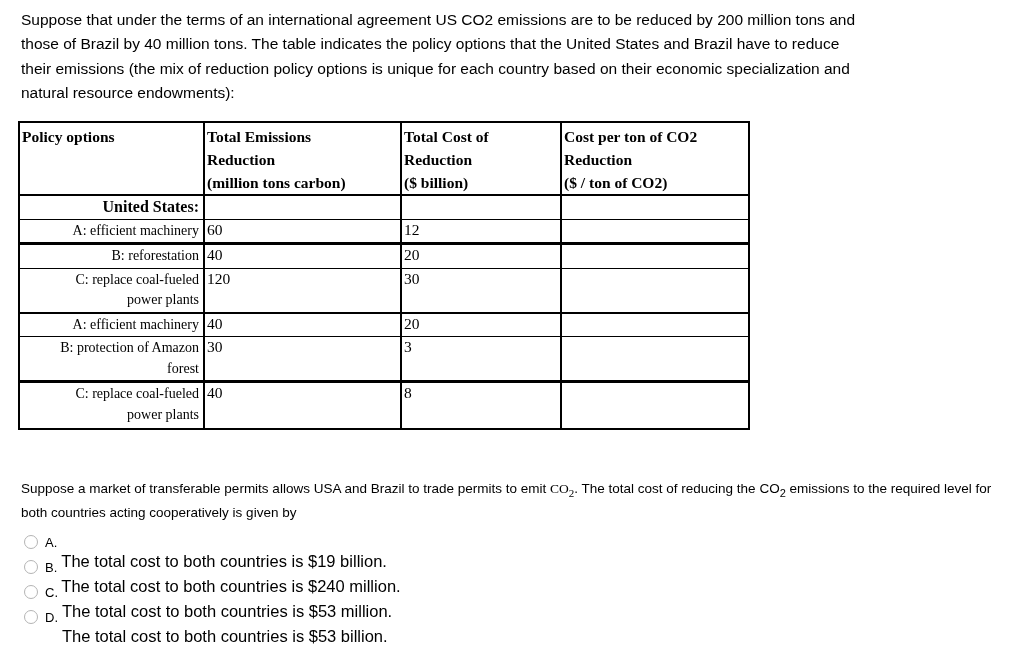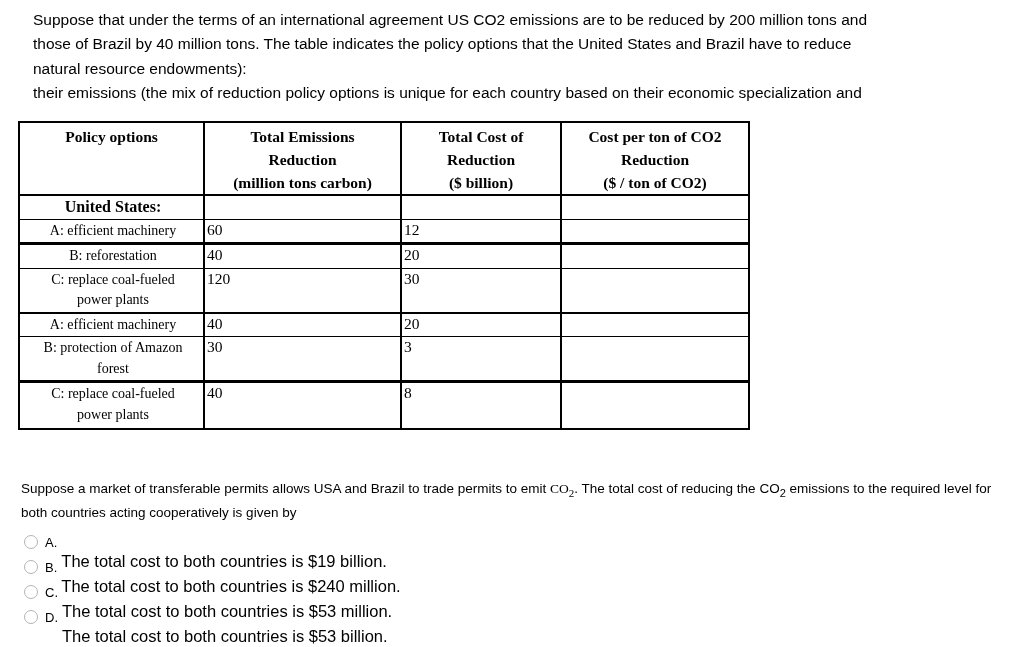--- a/index.html
+++ b/index.html
@@ -13,21 +13,21 @@
     height: 647px;
     font-family: "Liberation Sans", sans-serif;
     overflow: hidden;
   }
   .page {
     padding: 8px 0 0 18px;
   }
 
   
   .intro {
-    margin-left: 15px;
+    margin-left: 3px;
   }
   .intro-line {
     font-size: 15.5px;
     line-height: 24.3px;
     white-space: nowrap;
   }
 
   
   table.policy-table {
     margin-top: 16px;
@@ -41,31 +41,31 @@
     border-left-width: 2px;
     border-right-width: 2px;
     font-family: "Liberation Serif", serif;
     box-sizing: border-box;
     overflow: hidden;
   }
   .policy-table th {
     font-weight: bold;
     font-size: 15.5px;
     line-height: 23px;
-    text-align: center;
+    text-align: left;
     vertical-align: top;
     white-space: pre-line;
     padding: 2px 2px 0 2px;
     height: 68px;
     border-bottom-width: 2px;
   }
   .policy-table td.label-cell {
     font-size: 14px;
     line-height: 20.5px;
-    text-align: center;
+    text-align: right;
     vertical-align: top;
     white-space: pre-line;
     padding: 1px 4px 1px 7px;
   }
   .policy-table td.num-cell {
     font-size: 15.5px;
     vertical-align: top;
     padding: 1px 2px;
   }
   tr.section-row td.label-cell {
@@ -127,22 +127,22 @@
   }
 </style>
 </head>
 <body>
 
 <div class="page">
 
   <div class="intro">
     <div class="intro-line">Suppose that under the terms of an international agreement US CO2 emissions are to be reduced by 200 million tons and</div>
     <div class="intro-line">those of Brazil by 40 million tons. The table indicates the policy options that the United States and Brazil have to reduce</div>
+    <div class="intro-line">their emissions (the mix of reduction policy options is unique for each country based on their economic specialization and</div>
     <div class="intro-line">natural resource endowments):</div>
-    <div class="intro-line">their emissions (the mix of reduction policy options is unique for each country based on their economic specialization and</div>
   </div>
 
   <table class="policy-table">
     <colgroup>
       <col style="width:185px">
       <col style="width:197px">
       <col style="width:160px">
       <col style="width:188px">
     </colgroup>
     <thead>

